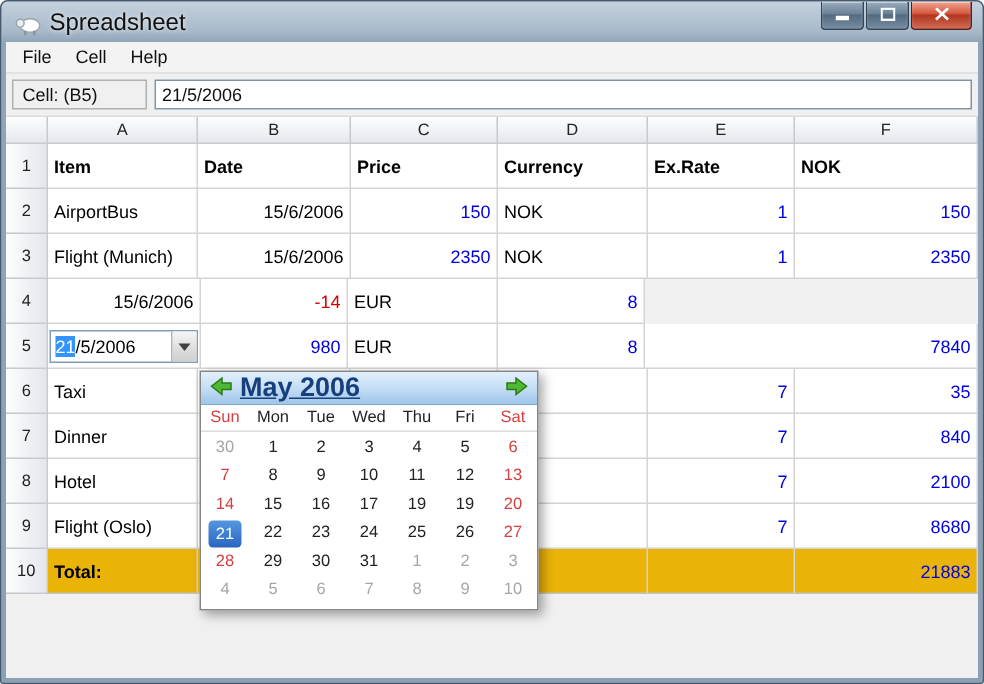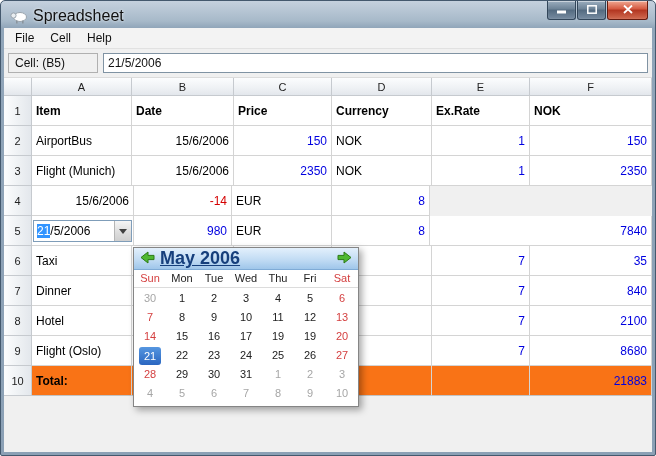--- a/index.html
+++ b/index.html
@@ -69,21 +69,21 @@
   .c-f{ flex:1; }
   .grow{ display:flex; height:30px; }
   .cell{
     background:#fff; border-right:1px solid #d4d4d4; border-bottom:1px solid #d4d4d4;
     display:flex; align-items:center; padding:0 4px; color:#000; overflow:hidden; white-space:nowrap;
   }
   .hd{ font-weight:bold; }
   .num{ justify-content:flex-end; }
   .blue{ color:#0000e0; }
   .red{ color:#d40000; }
-  .total .cell{ background:#f97316; border-bottom-color:#c2c2c2; }
+  .total .cell{ background:#eab308; border-bottom-color:#c2c2c2; }
   .total .lbl{ font-weight:bold; }
 
   
   .editor-cell{ padding:3px 1px; }
   .combo{ width:100%; height:22px; border:1px solid #7f9db9; background:#fff;
     display:flex; align-items:center; }
   .combo-text{ flex:1; padding:0 3px; white-space:nowrap; overflow:hidden; }
   .selhl{ background:#3194ff; color:#fff; }
   .combo-btn{ width:17px; height:100%; border-left:1px solid #b5b5b5;
     background:linear-gradient(180deg,#f5f5f5,#dcdcdc 60%,#cfcfcf);

